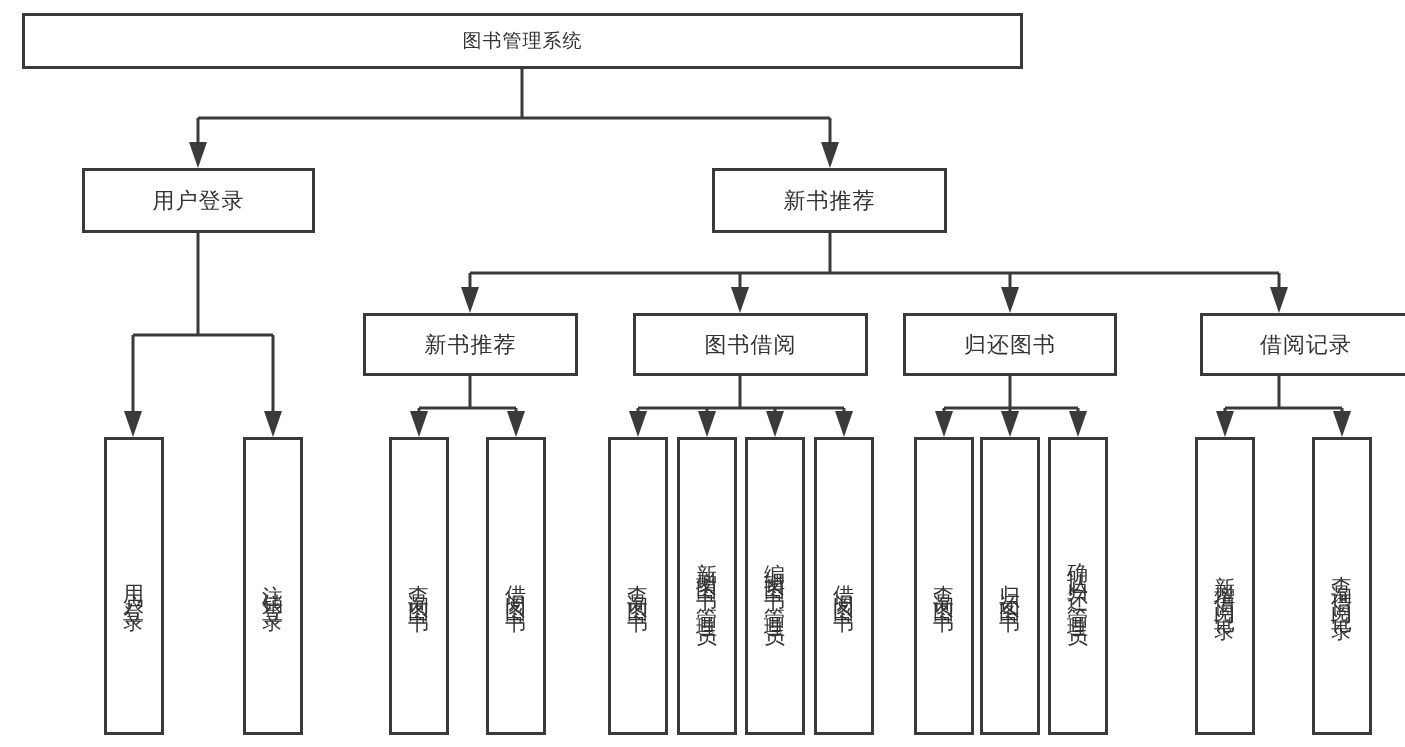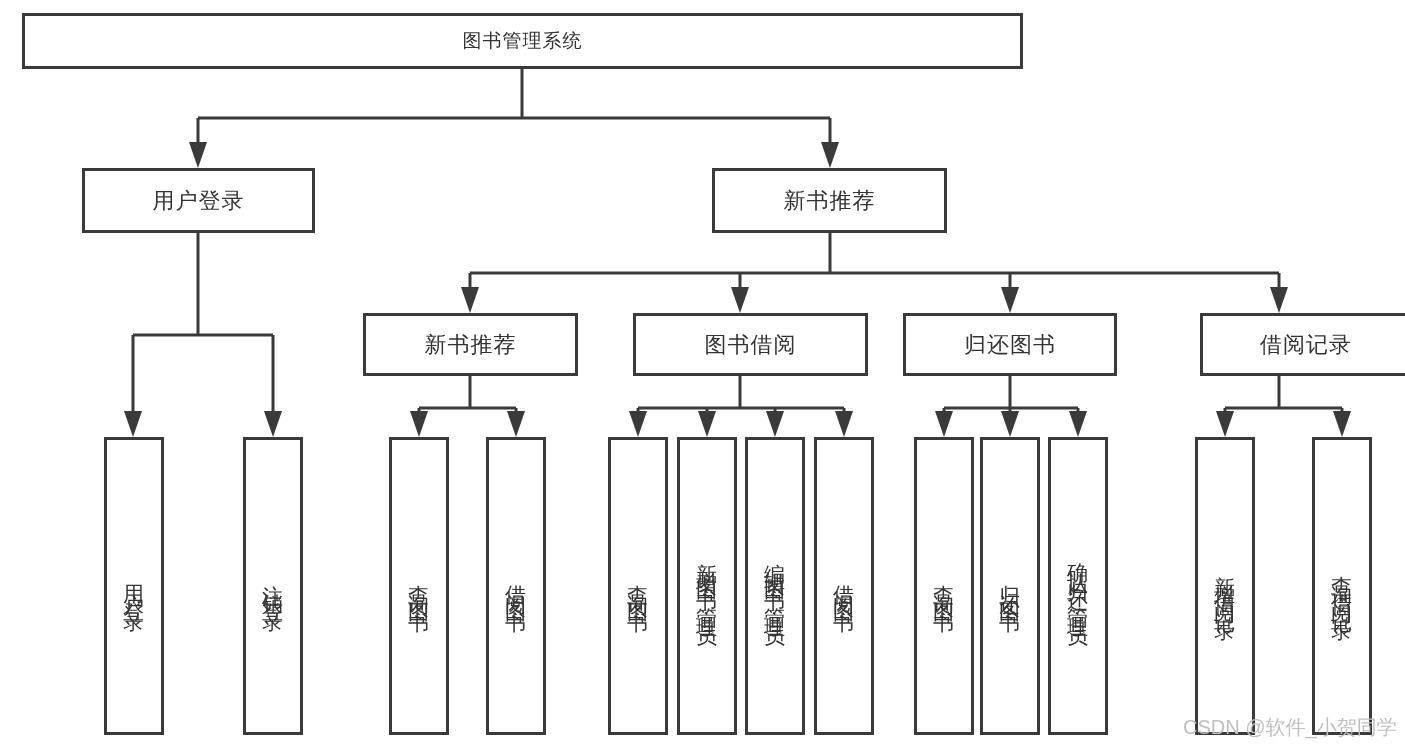--- a/index.html
+++ b/index.html
@@ -193,15 +193,14 @@
     <span class="vlabel">确认归还（管理员）</span>
   </div>
 
   <div class="box leaf lf11">
     <span class="vlabel">新增借阅记录</span>
   </div>
   <div class="box leaf lf12">
     <span class="vlabel">查询借阅记录</span>
   </div>
 
-  <div class="watermark">CSDN @软件_小贺同学</div>
 
 </div>
 
 </body></html>

